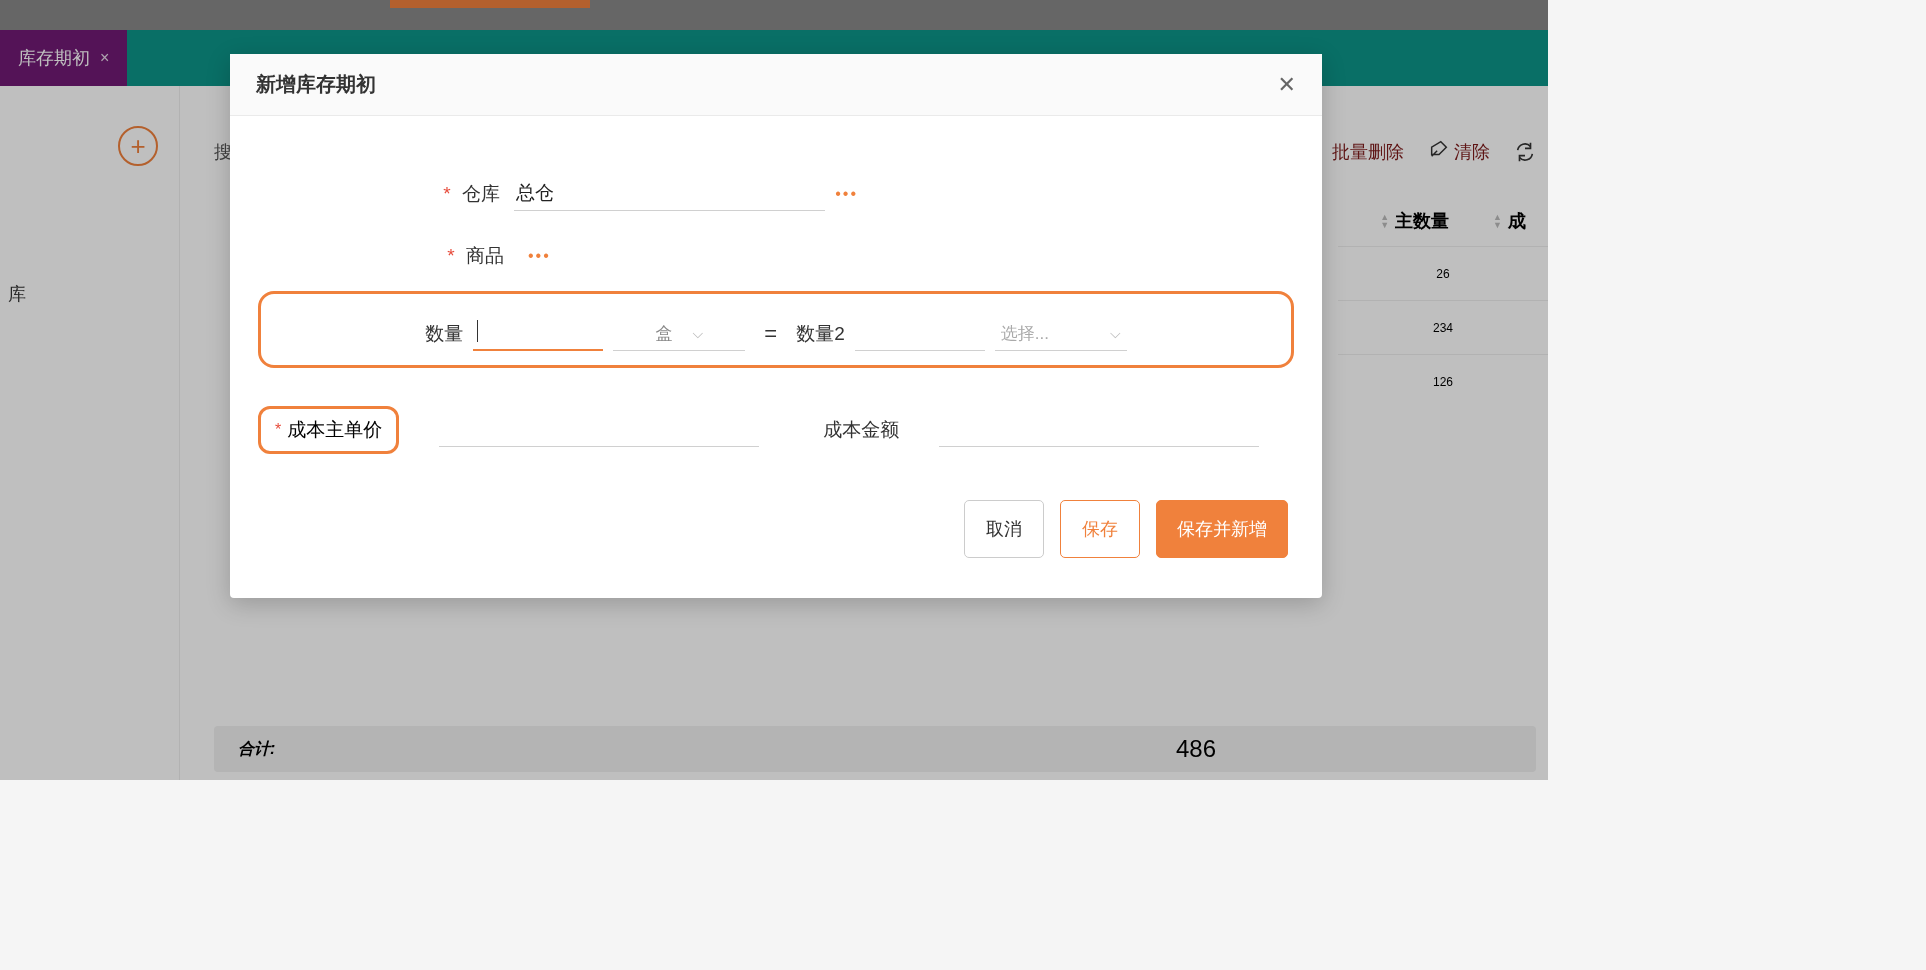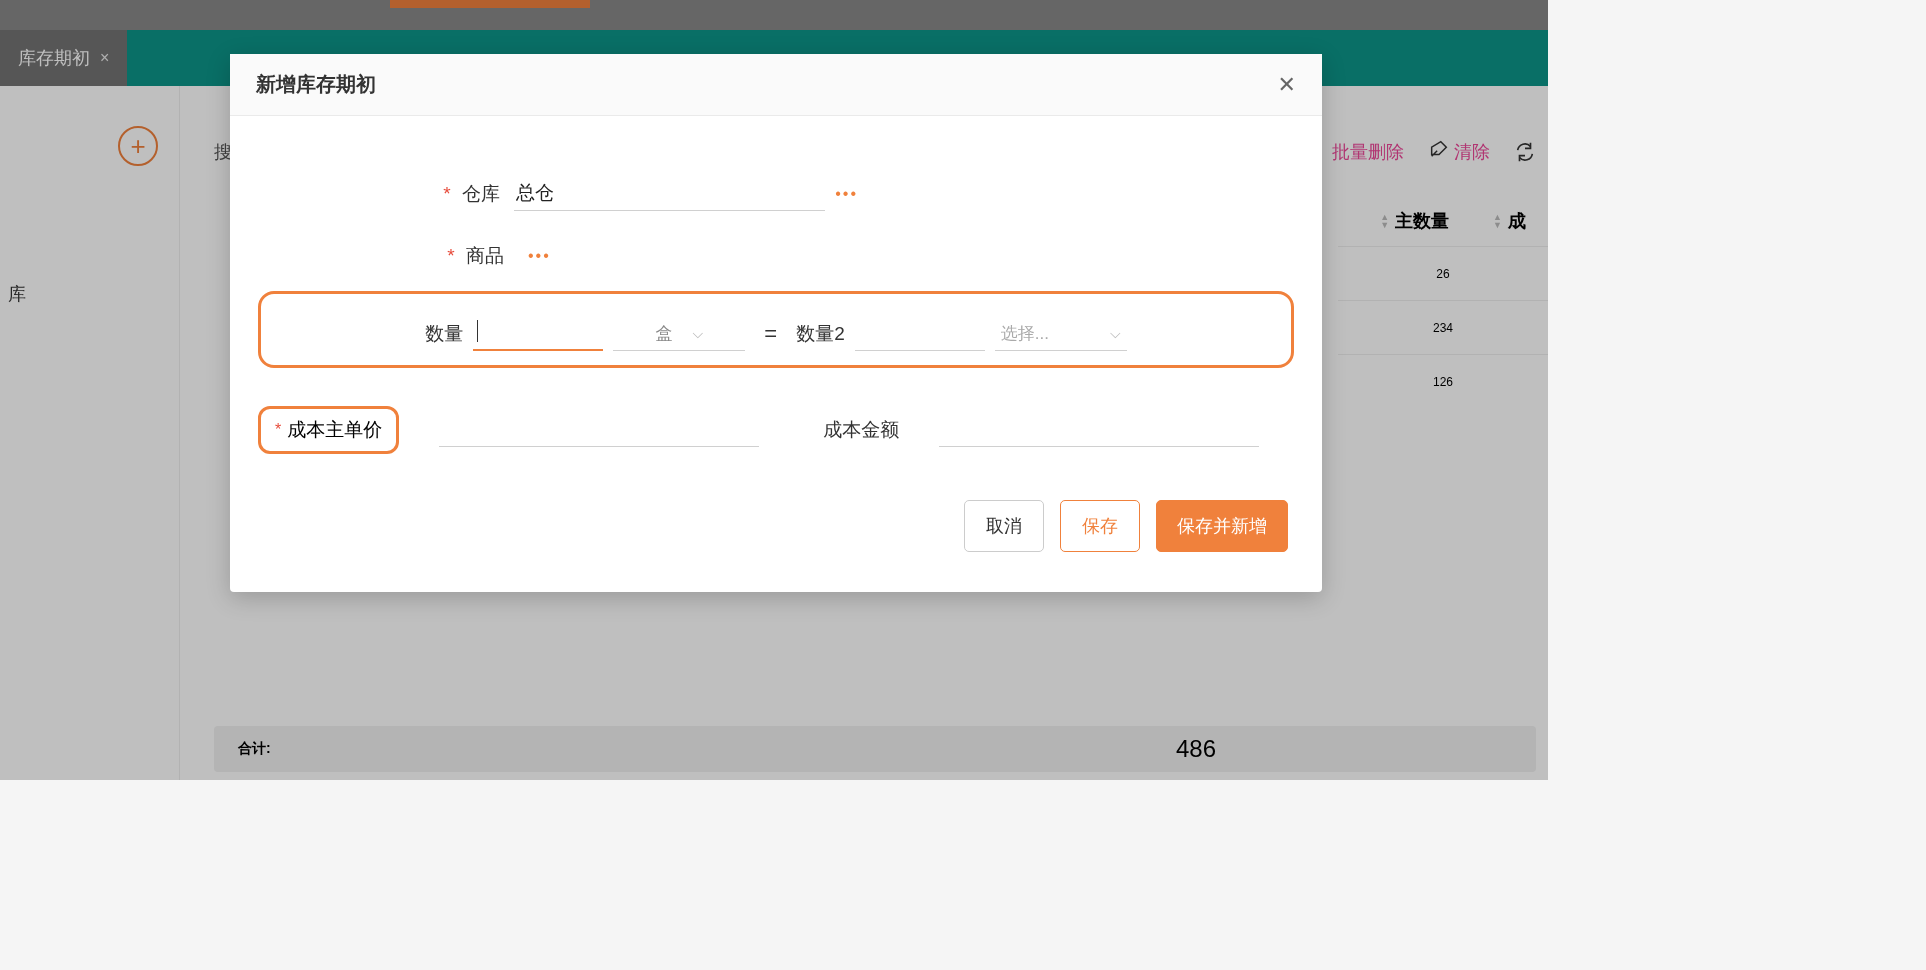--- a/index.html
+++ b/index.html
@@ -3,37 +3,37 @@
 <meta charset="utf-8">
 <style>
 * { box-sizing: border-box; margin: 0; padding: 0; }
 body { font-family: -apple-system, "Helvetica Neue", Arial, sans-serif; background: #f5f5f5; width: 1548px; height: 780px; overflow: hidden; position: relative; }
 
 
 .bg-page { position: absolute; inset: 0; }
 .top-bar { height: 30px; background: #888; }
 .orange-stub { position: absolute; left: 390px; top: 0; width: 200px; height: 8px; background: #f0813c; }
 .header-bar { height: 56px; background: #0d9488; display: flex; align-items: center; }
-.header-tab { display: flex; align-items: center; padding: 0 18px; height: 56px; background: #737373; color: #fff; font-size: 18px; }
+.header-tab { display: flex; align-items: center; padding: 0 18px; height: 56px; background: #701a75; color: #fff; font-size: 18px; }
 .header-tab .close { margin-left: 10px; opacity: .85; font-size: 16px; }
 .content-area { position: absolute; top: 86px; left: 0; right: 0; bottom: 0; background: #fff; }
 .sidebar { position: absolute; left: 0; top: 0; width: 180px; height: 100%; background: #fff; border-right: 1px solid #eee; }
 .add-circle { position: absolute; left: 118px; top: 40px; width: 40px; height: 40px; border: 2px solid #f0813c; border-radius: 50%; display: flex; align-items: center; justify-content: center; color: #f0813c; font-size: 26px; }
 .sidebar-label { position: absolute; left: 0; top: 190px; font-size: 18px; color: #333; padding: 6px 8px; }
 .main-area { position: absolute; left: 180px; right: 0; top: 0; bottom: 0; background: #fff; }
 .search-stub { position: absolute; left: 34px; top: 54px; font-size: 18px; color: #555; }
-.toolbar-right { position: absolute; right: 12px; top: 52px; display: flex; gap: 24px; align-items: center; color: #ec4899; font-size: 18px; }
+.toolbar-right { position: absolute; right: 12px; top: 52px; display: flex; gap: 24px; align-items: center; color: #7f1d1d; font-size: 18px; }
 .toolbar-item { cursor: pointer; display: flex; align-items: center; gap: 4px; }
 .table-header { position: absolute; top: 110px; right: 0; display: flex; align-items: center; height: 50px; }
 .th-cell { padding: 0 22px; font-size: 18px; font-weight: 600; display: flex; align-items: center; gap: 6px; }
 .sort-arrows { display: inline-flex; flex-direction: column; font-size: 9px; color: #bbb; line-height: 8px; }
 .table-rows { position: absolute; top: 160px; right: 0; width: 210px; }
 .td-cell { height: 54px; line-height: 54px; text-align: center; border-top: 1px solid #eee; font-size: 12px; }
 .footer-row { position: absolute; bottom: 8px; left: 34px; right: 12px; height: 46px; display: flex; align-items: center; background: #f0f0f0; border-radius: 4px; }
-.footer-label { padding-left: 24px; font-size: 14px; font-weight: 600; }
+.footer-label { padding-left: 24px; font-size: 16px; font-weight: 600; font-style: italic; }
 .footer-total { position: absolute; right: 320px; font-size: 24px; margin-left: 11px; }
 
 
 .overlay { position: absolute; inset: 0; background: rgba(0,0,0,.25); }
 
 
 .modal { position: absolute; left: 230px; top: 54px; width: 1092px; background: #fff; border-radius: 4px; box-shadow: 0 6px 24px rgba(0,0,0,.2); }
 .modal-header { height: 62px; display: flex; align-items: center; justify-content: space-between; padding: 0 26px; border-bottom: 1px solid #eaeaea; background: #fafafa; }
 .modal-title { font-size: 20px; font-weight: 600; color: #333; }
 .modal-close { font-size: 22px; color: #666; cursor: pointer; background: none; border: none; }
@@ -60,21 +60,21 @@
 .qty-input2 { width: 130px; border: none; border-bottom: 1px solid #d0d0d0; font-size: 18px; padding: 6px 2px; outline: none; }
 
 
 .cost-row { display: flex; align-items: center; gap: 40px; margin-bottom: 46px; }
 .cost-label-box { border: 3px solid #f0813c; border-radius: 12px; padding: 8px 14px; display: flex; align-items: center; }
 .cost-input { width: 320px; border: none; border-bottom: 1px solid #d0d0d0; font-size: 18px; padding: 6px 2px; outline: none; }
 .cost-label2 { font-size: 19px; color: #333; margin-left: 24px; }
 
 
 .modal-footer { display: flex; justify-content: flex-end; gap: 16px; padding-right: 6px; }
-.btn { min-width: 80px; height: 52px; padding: 0 20px; border-radius: 5px; font-size: 18px; cursor: pointer; display: inline-flex; align-items: center; justify-content: center; }
+.btn { min-width: 80px; height: 58px; padding: 0 20px; border-radius: 5px; font-size: 18px; cursor: pointer; display: inline-flex; align-items: center; justify-content: center; }
 .btn-default { background: #fff; border: 1px solid #ccc; color: #333; }
 .btn-outline { background: #fff; border: 1px solid #f0813c; color: #f0813c; }
 .btn-primary { background: #f0813c; border: 1px solid #f0813c; color: #fff; }
 
 
 .truncate { white-space: nowrap; overflow: hidden; text-overflow: ellipsis; display: inline-block; max-width: 280px; }
 
 .cursor-bar { display:inline-block; width:1px; height:22px; background:#333; vertical-align:middle; }
 
 .clear-icon svg { width: 22px; height: 22px; }

